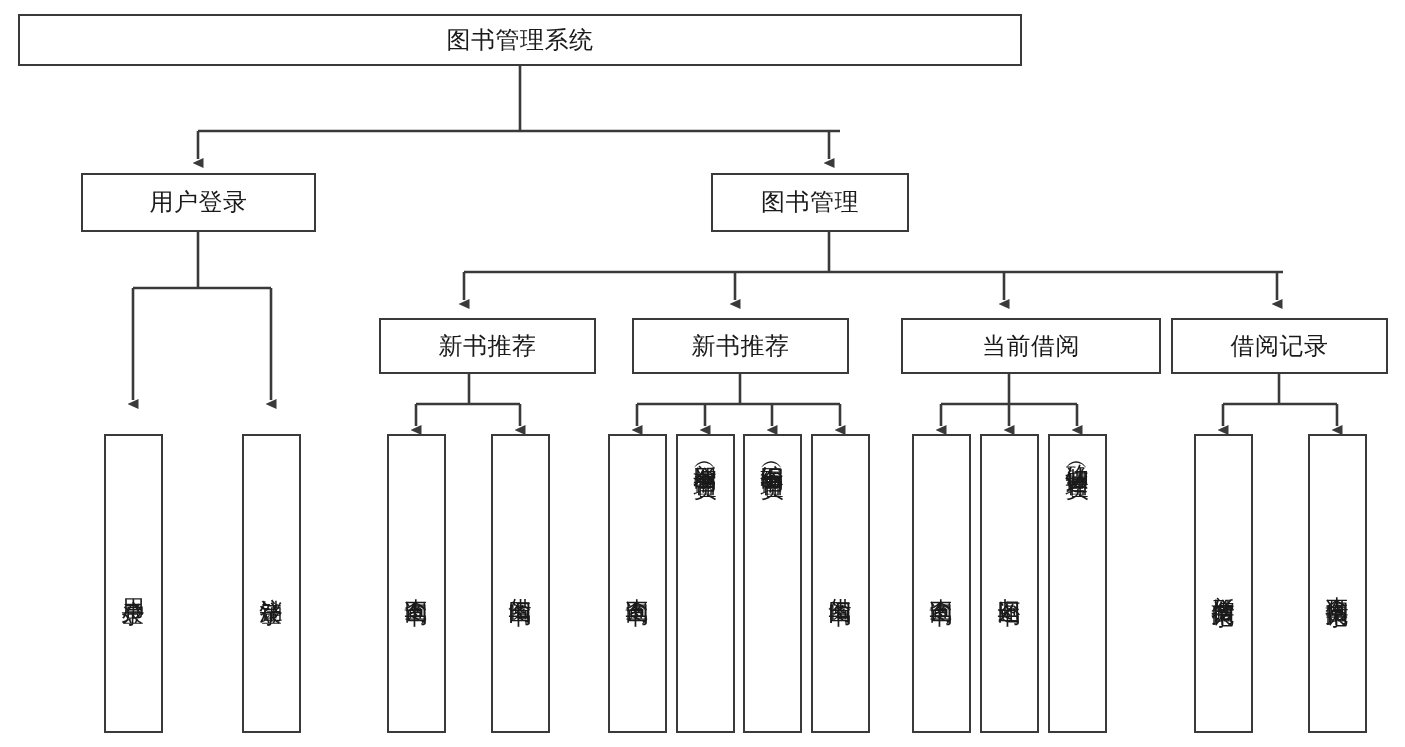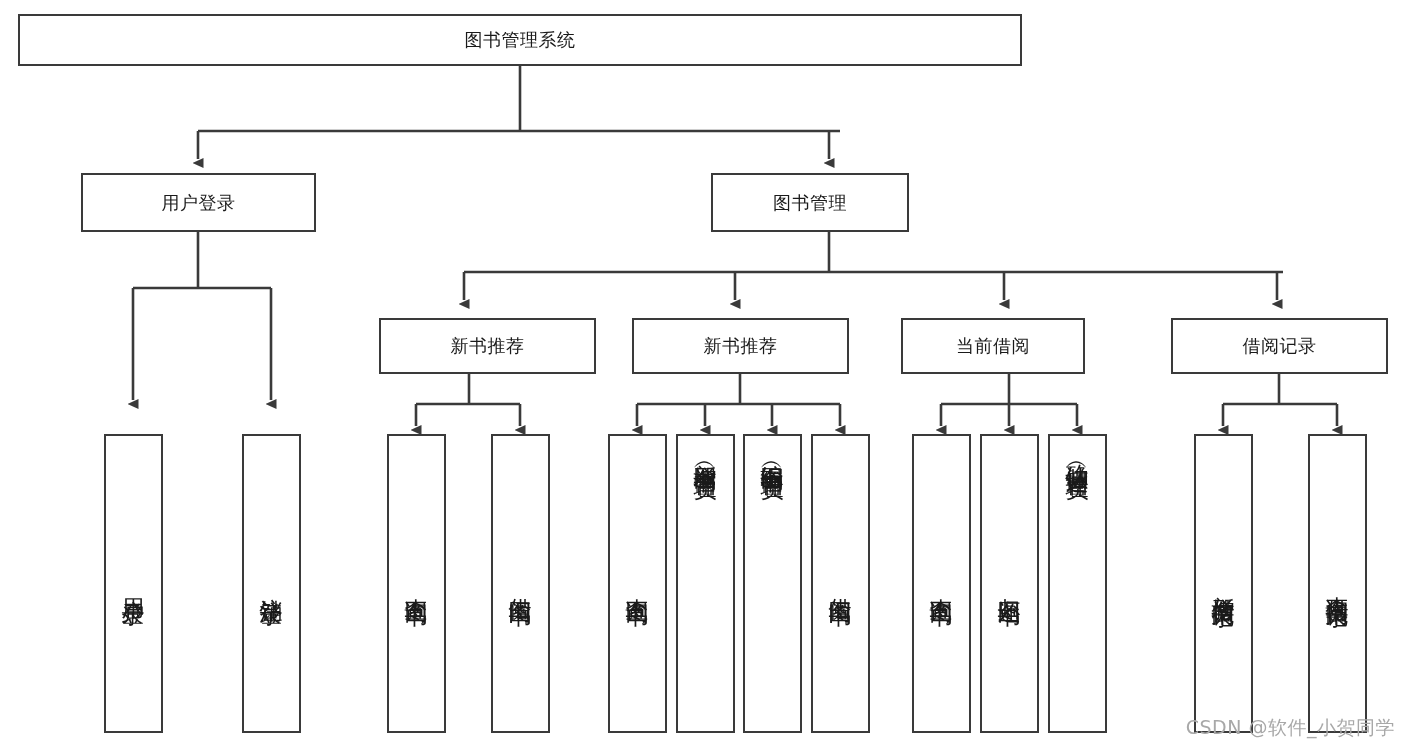--- a/index.html
+++ b/index.html
@@ -30,21 +30,21 @@
     position: absolute;
     box-sizing: border-box;
     background: #ffffff;
     border: 2.5px solid #3a3a3a;
     display: flex;
     align-items: center;
     justify-content: center;
     color: #1a1a1a;
   }
   .node-h {
-    font-size: 18px;
+    font-size: 24px;
     letter-spacing: 0.5px;
     line-height: 1.1;
     white-space: nowrap;
   }
   .node-v {
     align-items: flex-start;
     justify-content: center;
     padding-top: 10px;
   }
   .node-v .vlabel {
@@ -136,21 +136,21 @@
   <div class="node node-h" style="left:711px; top:173px; width:198px; height:59px;">
     <span>图书管理</span>
   </div>
 
   <div class="node node-h" style="left:361px; top:318px; width:217px; height:56px;margin-left:18px;">
     <span>新书推荐</span>
   </div>
   <div class="node node-h" style="left:632px; top:318px; width:217px; height:56px;">
     <span>新书推荐</span>
   </div>
-  <div class="node node-h" style="left:901px; top:318px; width:184px; height:56px;">
+  <div class="node node-h" style="left:901px; top:318px; width:260px; height:56px;">
     <span>当前借阅</span>
   </div>
   <div class="node node-h" style="left:1171px; top:318px; width:217px; height:56px;">
     <span>借阅记录</span>
   </div>
 
   <div class="node node-v vcenter" style="left:104px; top:434px; width:59px; height:299px;">
     <span class="vlabel">用户登录</span>
   </div>
   <div class="node node-v vcenter" style="left:242px; top:434px; width:59px; height:299px;">
@@ -187,14 +187,13 @@
     <span class="vlabel">确认归还（管理员）</span>
   </div>
 
   <div class="node node-v vcenter" style="left:1194px; top:434px; width:59px; height:299px;">
     <span class="vlabel">新增借阅记录</span>
   </div>
   <div class="node node-v vcenter" style="left:1308px; top:434px; width:59px; height:299px;">
     <span class="vlabel">查询借阅记录</span>
   </div>
 
-  <div id="watermark">CSDN @软件_小贺同学</div>
 </div>
 
 </body></html>

